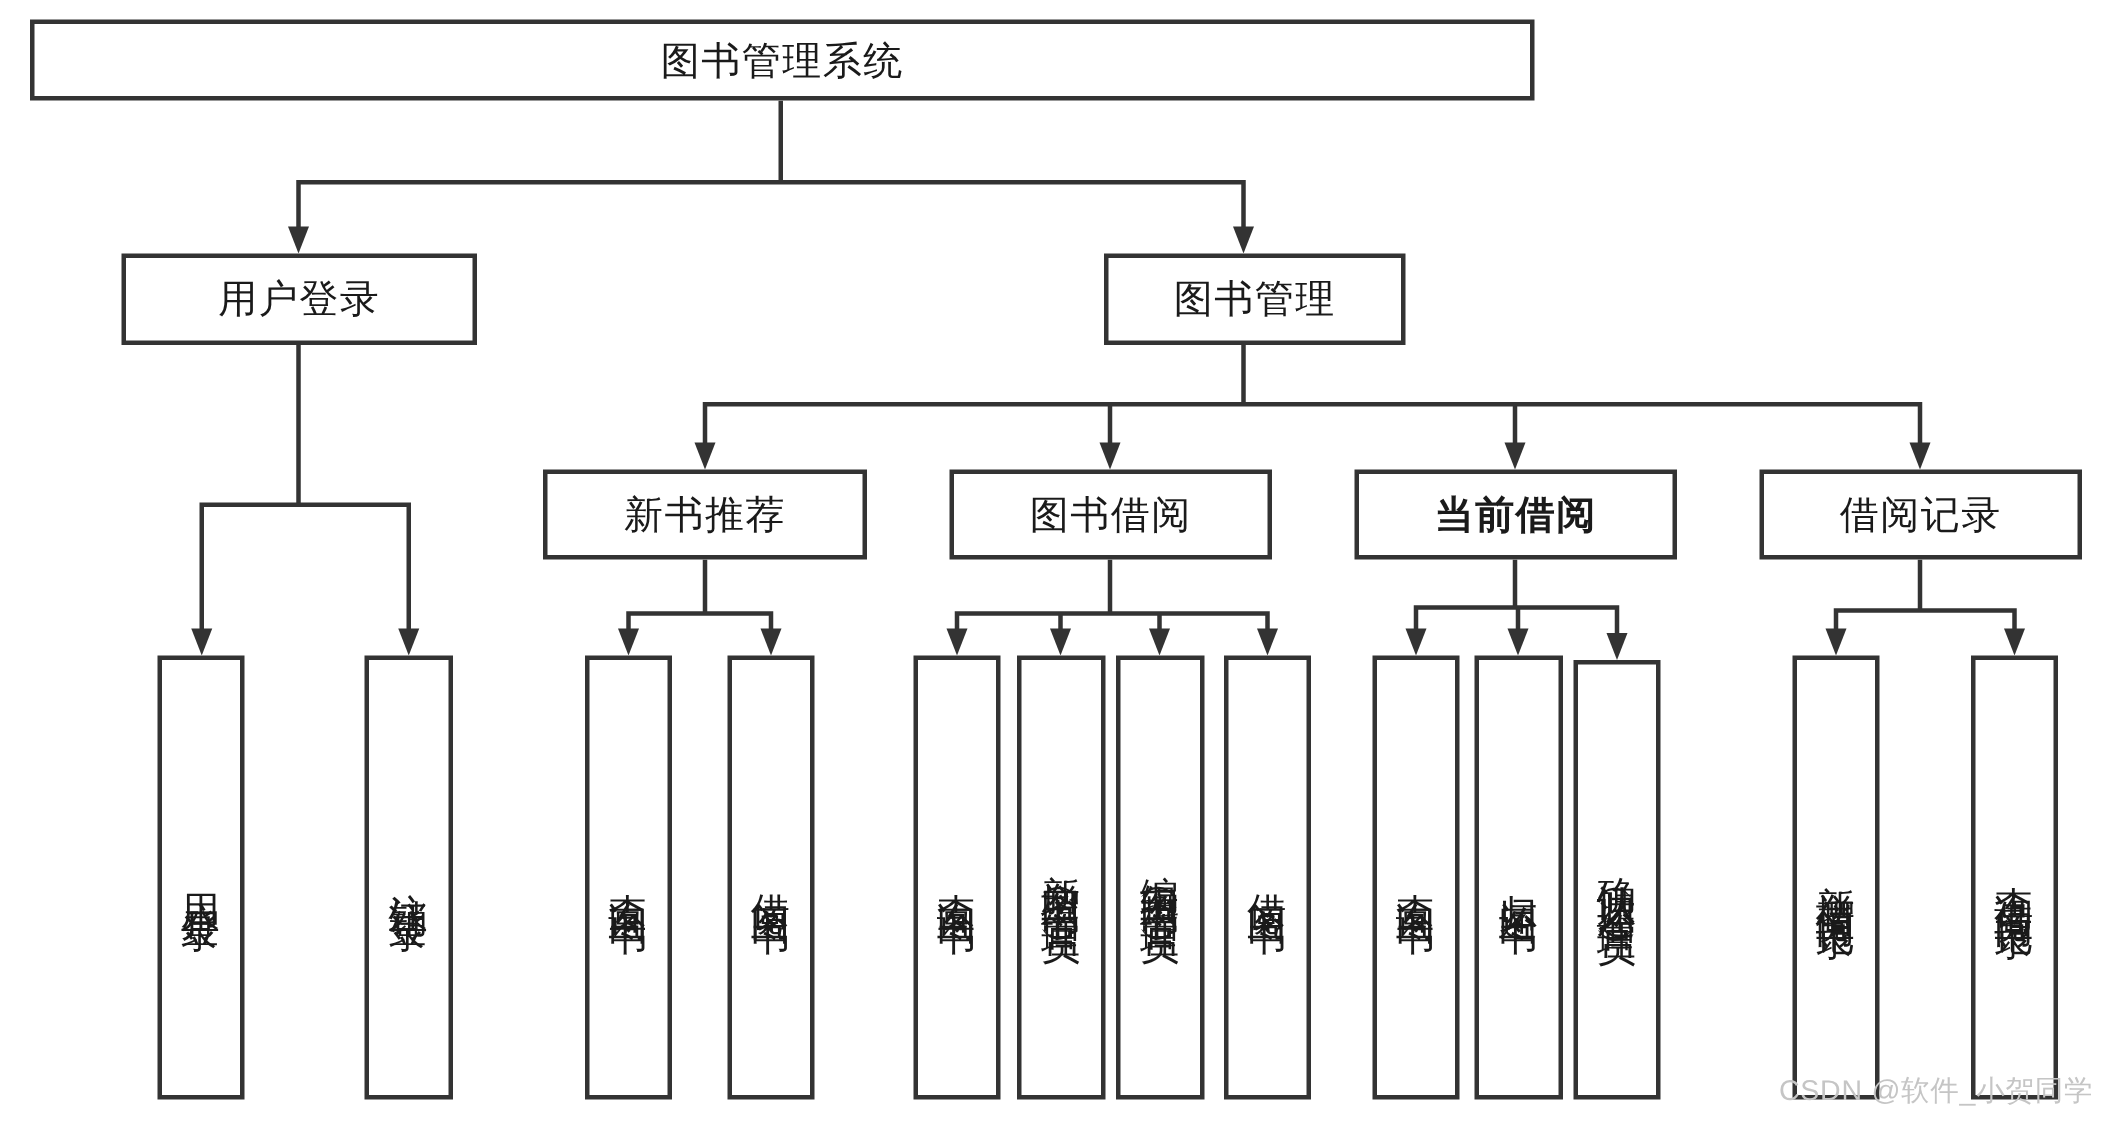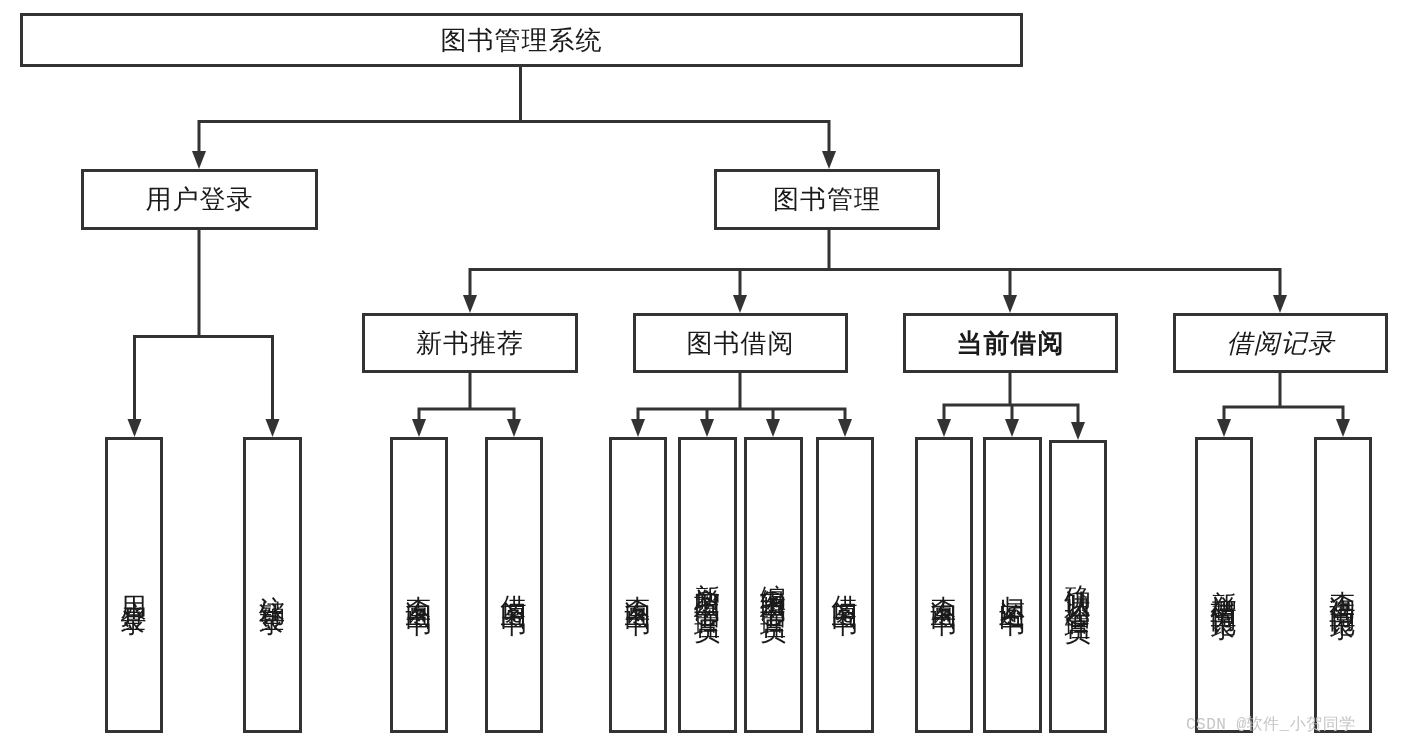--- a/index.html
+++ b/index.html
@@ -31,25 +31,24 @@
     font-size: 26px;
     letter-spacing: 5px;
     line-height: 1;
     white-space: nowrap;
     color: #1a1a1a;
   }
   #watermark {
     position: absolute;
     left: 1186px;
     top: 714px;
-    font-size: 16px;
+    font-size: 19px;
     color: #c5c5c5;
     white-space: nowrap;
     letter-spacing: 0.5px;
-    font-family: Liberation Mono, monospace;
   }
   .cline { stroke: #333333; stroke-width: 3; fill: none; }
   .ahead { fill: #333333; stroke: none; }
 </style>
 </head>
 <body>
 
 <div id="stage">
 
   <svg id="connectors" viewBox="0 0 1405 747" xmlns="http://www.w3.org/2000/svg">
@@ -84,26 +83,26 @@
     <polygon class="ahead" points="1071,422 1085,422 1078,440"></polygon>
 
     <path class="cline" d="M1280 373 V407 M1224 407 H1343 M1224 405.5 V428 M1343 405.5 V428"></path>
     <polygon class="ahead" points="1217,419 1231,419 1224,437"></polygon>
     <polygon class="ahead" points="1336,419 1350,419 1343,437"></polygon>
   </svg>
 
   <div class="node hnode" style="left:20px; top:13px; width:1003px; height:54px;">图书管理系统</div>
 
   <div class="node hnode" style="left:81px; top:169px; width:237px; height:61px;">用户登录</div>
-  <div class="node hnode" style="left:714px; top:169px; width:226px; height:61px;">图书管理</div>
+  <div class="node hnode" style="left:736px; top:169px; width:201px; height:61px;">图书管理</div>
 
   <div class="node hnode" style="left:362px; top:313px; width:216px; height:60px;font-family:Liberation Mono, monospace;">新书推荐</div>
   <div class="node hnode" style="left:633px; top:313px; width:215px; height:60px;">图书借阅</div>
   <div class="node hnode" style="left:903px; top:313px; width:215px; height:60px;font-weight:bold;">当前借阅</div>
-  <div class="node hnode" style="left:1173px; top:313px; width:215px; height:60px;font-style:italic;">借阅记录</div>
+  <div class="node hnode" style="left:1173px; top:313px; width:215px; height:60px;">借阅记录</div>
 
   <div class="node vnode" style="left:105px; top:437px; width:58px; height:296px;">
     <span>用户登录</span>
   </div>
   <div class="node vnode" style="left:243px; top:437px; width:59px; height:296px;">
     <span>注销登录</span>
   </div>
 
   <div class="node vnode" style="left:390px; top:437px; width:58px; height:296px;">
     <span>查询图书</span>

